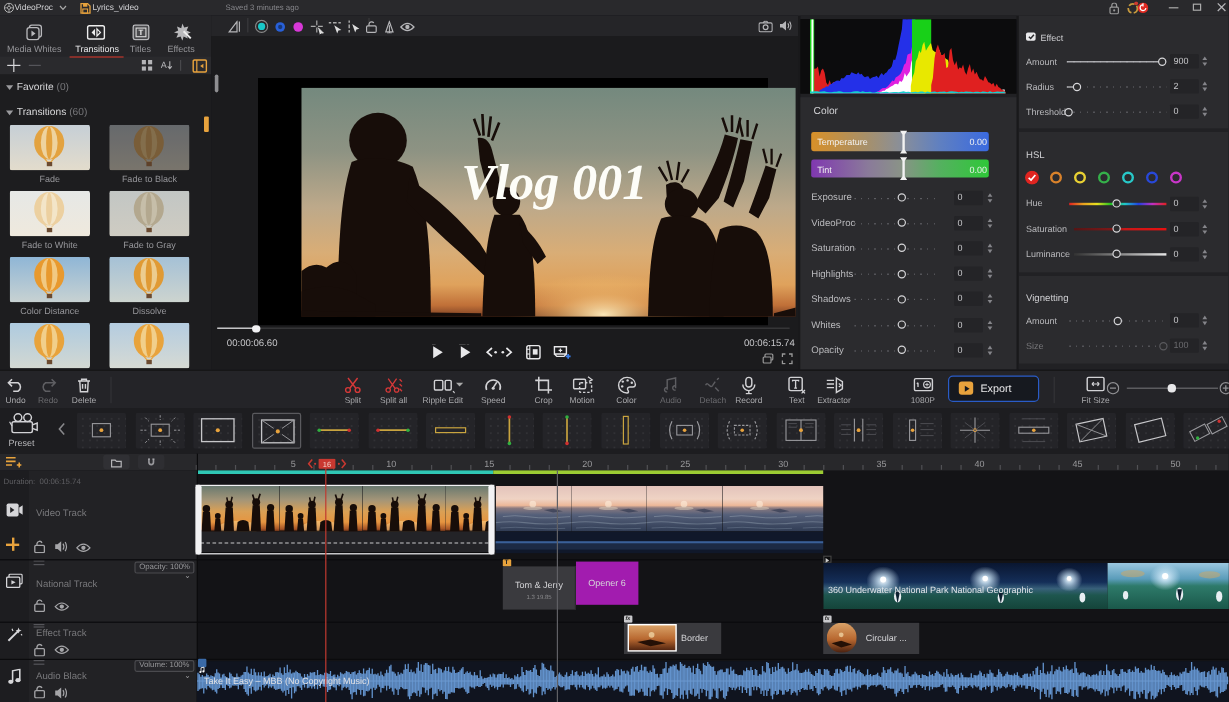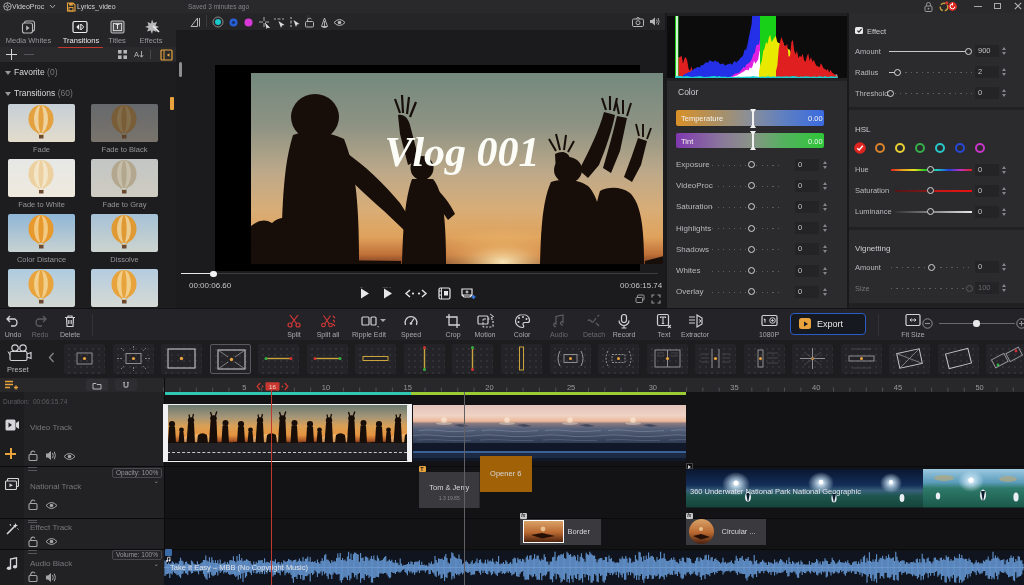--- a/index.html
+++ b/index.html
@@ -420,21 +420,21 @@
     <div class="a tx" style="left:9px;top:231.8px;font-size:8px;color:#b9b9bc;">Shadows</div>
     <div class="sl" style="left:45px;top:236.3px;width:69px;"></div>
     <div class="ring" style="left:81px;top:232.8px;"></div>
     <div class="vbox" style="left:128px;top:230.3px;">0</div>
     <div class="spin" style="left:155px;top:230.3px;"></div>
     <div class="a tx" style="left:9px;top:253px;font-size:8px;color:#b9b9bc;">Whites</div>
     <div class="sl" style="left:45px;top:257.5px;width:69px;"></div>
     <div class="ring" style="left:81px;top:254px;"></div>
     <div class="vbox" style="left:128px;top:251.5px;">0</div>
     <div class="spin" style="left:155px;top:251.5px;"></div>
-    <div class="a tx" style="left:9px;top:274.2px;font-size:8px;color:#b9b9bc;">Overlay</div>
+    <div class="a tx" style="left:9px;top:274.2px;font-size:8px;color:#b9b9bc;">Opacity</div>
     <div class="sl" style="left:45px;top:278.7px;width:69px;"></div>
     <div class="ring" style="left:81px;top:275.2px;"></div>
     <div class="vbox" style="left:128px;top:272.7px;">0</div>
     <div class="spin" style="left:155px;top:272.7px;"></div>
   </div>
 <div class="a" style="left:849px;top:13px;width:175px;height:295px;background:#2b2b2e;">
 <div class="a" style="left:0;top:93.5px;width:175px;height:3px;background:#212124;"></div>
 <div class="a" style="left:0;top:214px;width:175px;height:3px;background:#212124;"></div>
 <div class="a" style="left:0;top:290px;width:175px;height:5px;background:#212124;"></div>
 <div class="a" style="left:6px;top:13.5px;width:7.5px;height:7.5px;background:#e9e9eb;border-radius:1.5px;"></div>
@@ -1091,21 +1091,21 @@
     <div class="a" style="left:413px;top:72.5px;width:273px;height:2px;background:#3a6098;"></div>
     <div class="a" style="left:413px;top:74.5px;width:273px;height:5px;background:#1c2a44;"></div>
     <div class="a" style="left:163px;top:25.5px;width:248.6px;height:58.5px;border:1.6px solid #f2f2f4;"></div>
     <div class="a" style="left:163px;top:25.5px;width:4.5px;height:58.5px;background:#f2f2f4;border-radius:2px;"></div>
     <div class="a" style="left:407.1px;top:25.5px;width:4.5px;height:58.5px;background:#f2f2f4;border-radius:2px;"></div>
     <div class="a" style="left:418.5px;top:87.5px;width:7px;height:6.5px;background:#e8a33d;border-radius:1px;font-size:5.5px;color:#222;text-align:center;line-height:6.5px;font-weight:bold;">T</div>
 <div class="a" style="left:418.5px;top:94px;width:61.5px;height:35.5px;background:#3a3a3e;border-right:1px solid #2a2a2d;">
 <div class="a" style="left:0;top:11px;width:61.5px;font-size:7.5px;color:#d6d6d9;text-align:center;">Tom &amp; Jerry</div>
 <div class="a" style="left:0;top:23px;width:61.5px;font-size:5px;color:#8a8a8d;text-align:center;">1.3  19.85</div>
     </div>
-<div class="a" style="left:480px;top:78px;width:51.5px;height:35.5px;background:#a16207;">
+<div class="a" style="left:480px;top:90px;width:51.5px;height:35.5px;background:#a21caf;">
 <div class="a" style="left:0;top:13px;width:51.5px;font-size:7.5px;color:#d6d6d9;text-align:center;">Opener 6</div>
     </div>
 <div class="a" style="left:685.5px;top:85px;width:7px;height:6px;background:#0a0a0c;border:0.5px solid #444;">
       <div style="width:0;height:0;border-left:3px solid #ccc;border-top:2px solid transparent;border-bottom:2px solid transparent;margin:0.8px 0 0 1.5px;"></div>
     </div>
     <div class="a" style="left:685.5px;top:91px;width:394px;height:38.5px;overflow:hidden;"><svg width="339" height="38.5" viewBox="0 0 339 38.5">
         <defs>
 <linearGradient id="uw1" x1="0" y1="0" x2="0" y2="1">
             <stop offset="0" stop-color="#0a1630"></stop>
             <stop offset="0.42" stop-color="#142e58"></stop>

